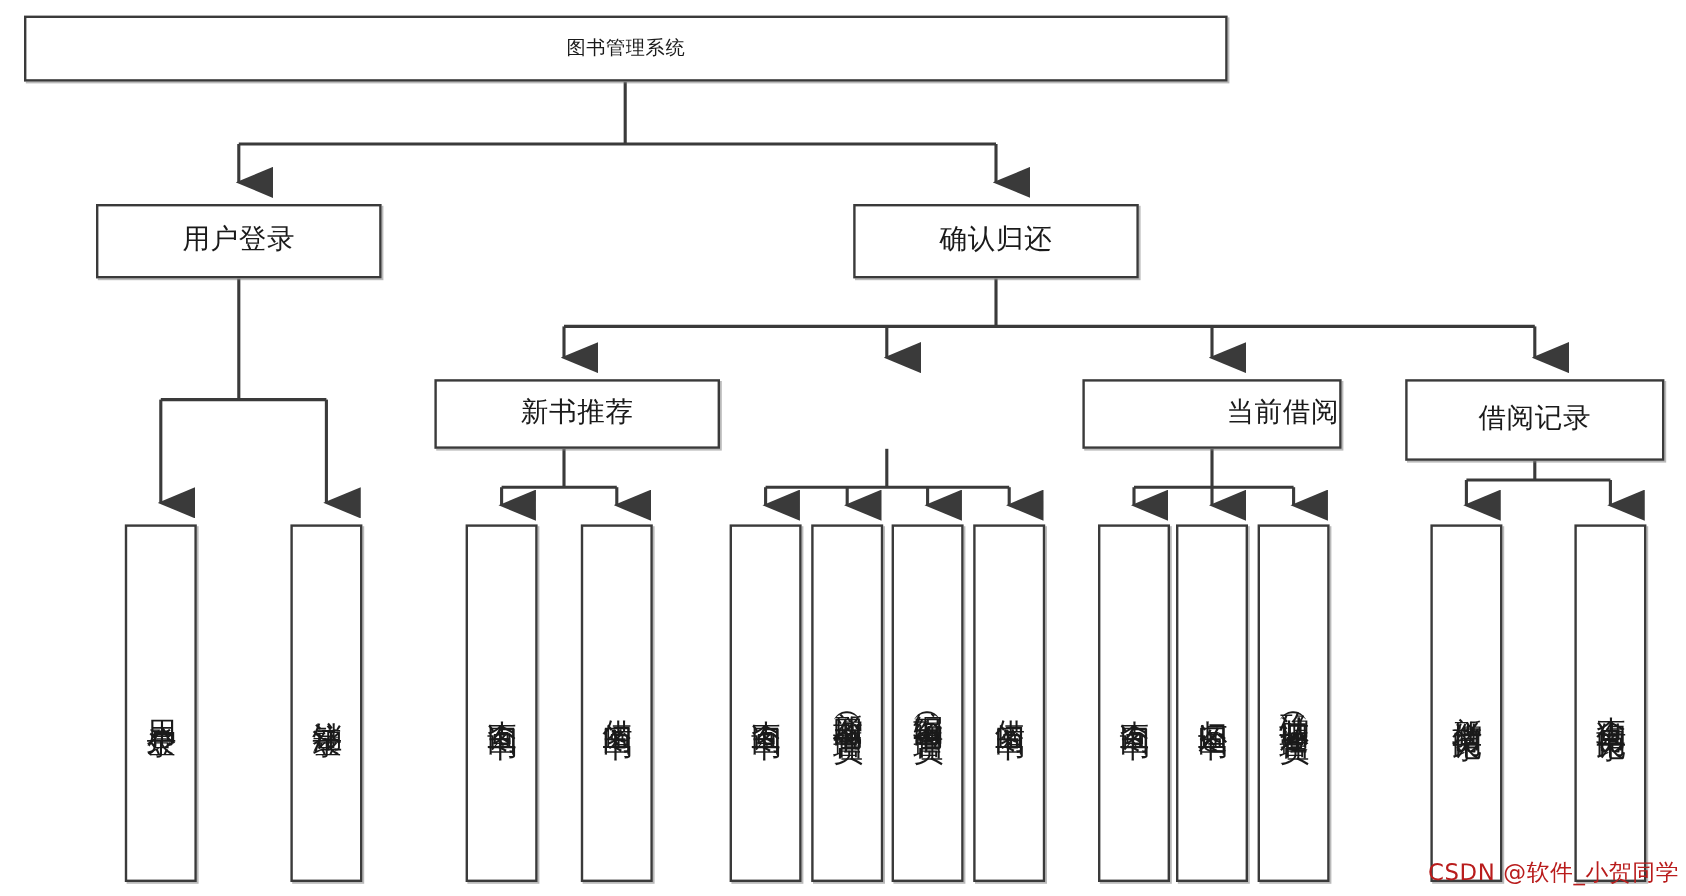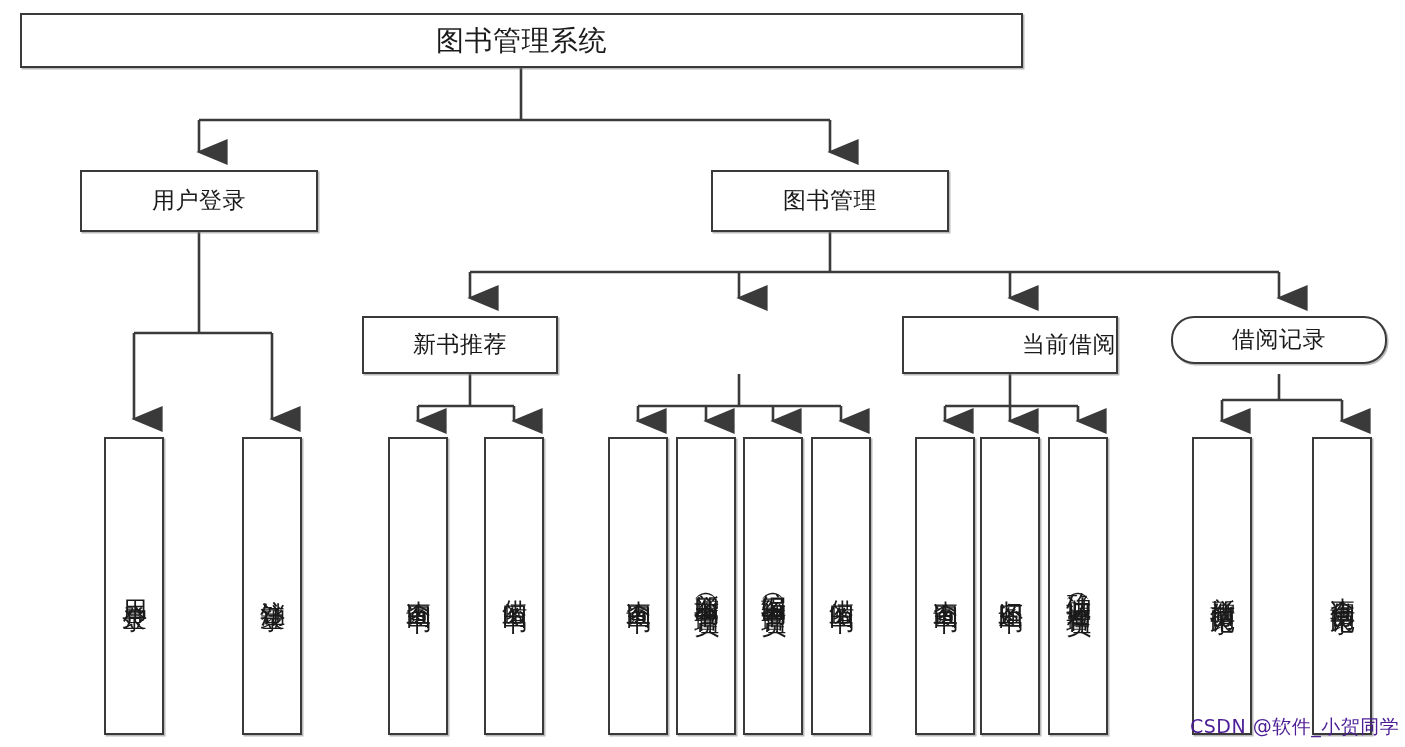--- a/index.html
+++ b/index.html
@@ -16,33 +16,33 @@
     color:#1a1a1a;
   }
   .node .lbl{
     display:block;
     text-align:center;
     line-height:1.18;
     letter-spacing:0.5px;
     white-space:pre-wrap;
   }
   .horiz .lbl{font-size:23px;}
-  .root .lbl{font-size:28px;}
+  .root .lbl{font-size:16px;}
   .vert{writing-mode:vertical-rl;text-orientation:upright;}
   .vert .lbl{
     writing-mode:vertical-rl;
     text-orientation:upright;
     font-size:25px;
     line-height:1.05;
     letter-spacing:3px;
     white-space:pre-wrap;
   }
   #watermark{
     position:absolute;
-    color:#4c1d95;
+    color:#b91c1c;
     font-size:19px;
     letter-spacing:0.5px;
     white-space:nowrap;
     user-select:none;
   }
 </style>
 </head>
 <body>
 
 <div id="canvas">
@@ -98,30 +98,30 @@
   </svg>
 
   <div class="node horiz root" style="left:20px;top:13px;width:1003px;height:55px;">
     <span class="lbl">图书管理系统</span>
   </div>
 
   <div class="node horiz" style="left:80px;top:170px;width:238px;height:62px;">
     <span class="lbl">用户登录</span>
   </div>
   <div class="node horiz" style="left:711px;top:170px;width:238px;height:62px;">
-    <span class="lbl">图书管理</span>
+    <span class="lbl">确认归还</span>
   </div>
 
-  <div class="node horiz" style="left:362px;top:316px;width:196px;height:58px;">
+  <div class="node horiz" style="left:362px;top:316px;width:238px;height:58px;">
     <span class="lbl">新书推荐</span>
   </div>
   <div class="node horiz" style="left:902px;top:316px;width:216px;height:58px;justify-content:flex-end;">
     <span class="lbl">当前借阅</span>
   </div>
-  <div class="node horiz" style="left:1171px;top:316px;width:216px;height:48px;border-radius:23px;">
+  <div class="node horiz" style="left:1171px;top:316px;width:216px;height:68px;">
     <span class="lbl">借阅记录</span>
   </div>
 
   <div class="node vert" style="left:104px;top:437px;width:60px;height:298px;">
     <span class="lbl">用户登录</span>
   </div>
   <div class="node vert" style="left:242px;top:437px;width:60px;height:298px;">
     <span class="lbl">注销登录</span>
   </div>
 

